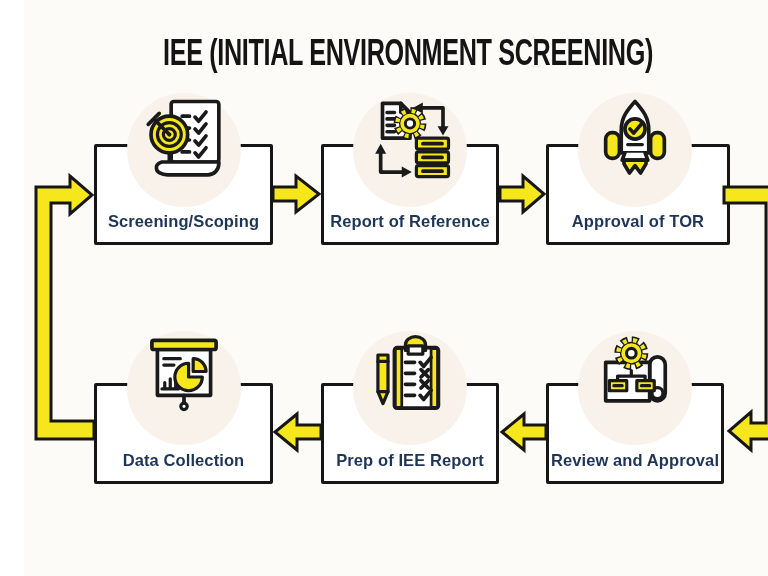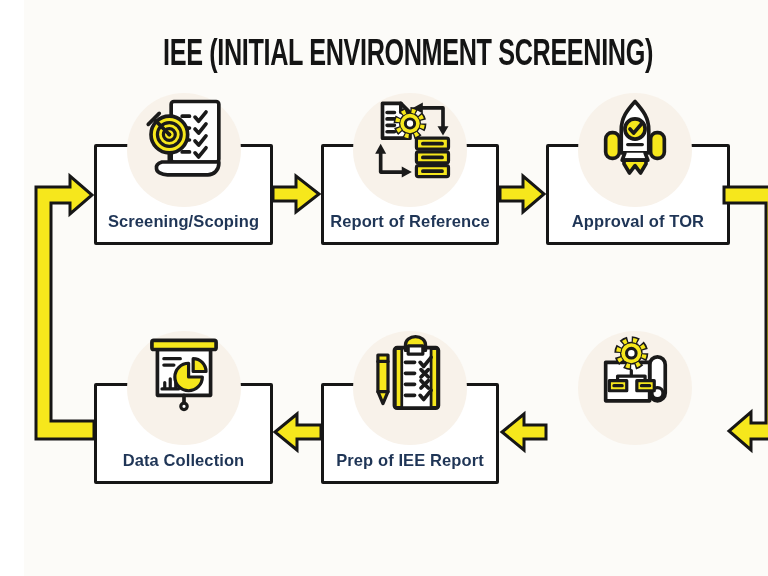--- a/index.html
+++ b/index.html
@@ -50,20 +50,23 @@
     <div class="label">Report of Reference</div>
   </div>
   <div class="step pos-r1c3">
     <div class="label">Approval of TOR</div>
   </div>
   <div class="step pos-r2c1">
     <div class="label">Data Collection</div>
   </div>
   <div class="step pos-r2c2">
     <div class="label">Prep of IEE Report</div>
+  </div>
+  <div class="step pos-r2c3">
+    <div class="label">Review and Approval</div>
   </div>
 
   <div class="halo" style="left:103px;top:93px"></div>
   <div class="halo" style="left:329px;top:93px"></div>
   <div class="halo" style="left:554px;top:93px"></div>
   <div class="halo" style="left:103px;top:331px"></div>
   <div class="halo" style="left:329px;top:331px"></div>
   <div class="halo" style="left:554px;top:331px"></div>
 
   <svg class="icon" style="left:116px;top:96px" viewBox="0 0 96 96">

